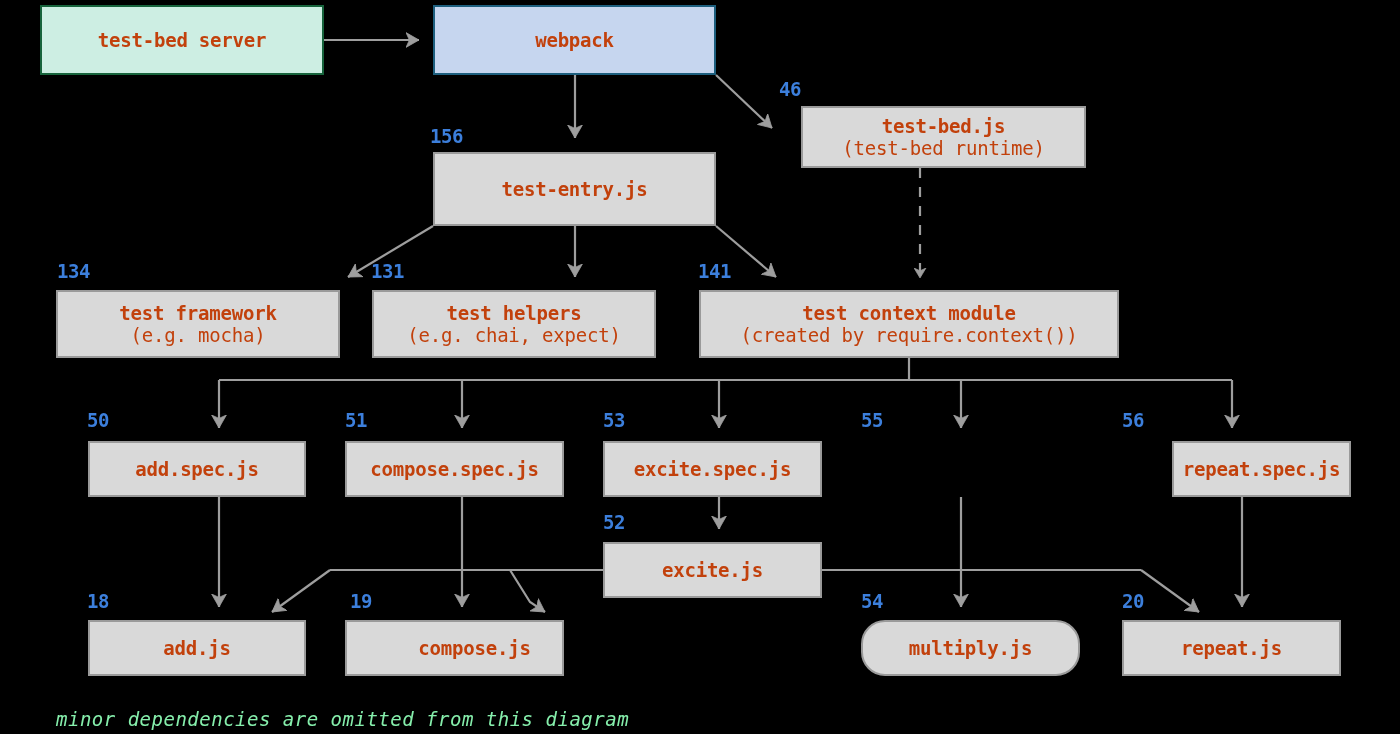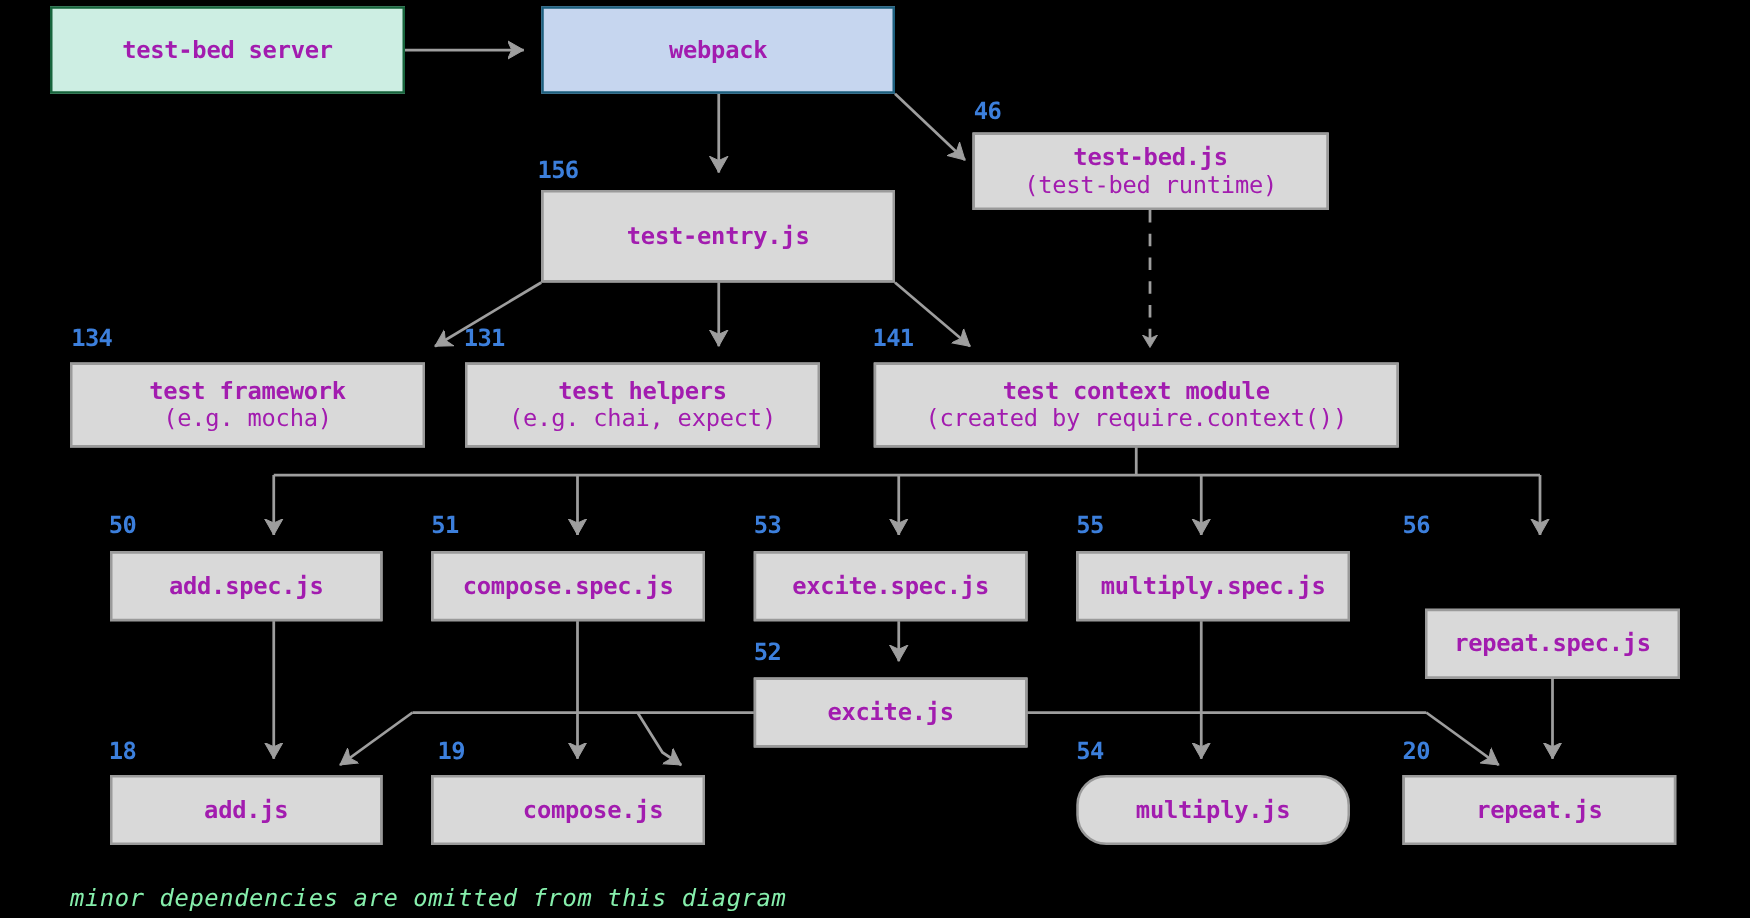--- a/index.html
+++ b/index.html
@@ -25,21 +25,21 @@
   .node {
     position: absolute;
     box-sizing: border-box;
     display: flex;
     flex-direction: column;
     align-items: center;
     justify-content: center;
     text-align: center;
     background: #d9d9d9;
     border: 2px solid #9a9a9a;
-    color: #a21caf;
+    color: #c2410c;
     font-family: "DejaVu Sans Mono", "Liberation Mono", monospace;
     line-height: 1.18;
   }
   .node .l1 {
     font-size: 19px;
     font-weight: bold;
     letter-spacing: -0.2px;
     white-space: nowrap;
   }
   .node .l2 {
@@ -135,21 +135,21 @@
   </svg>
 
   <div class="node green" style="left:40px; top:5px; width:284px; height:70px;">
     <span class="l1">test-bed server</span>
   </div>
 
   <div class="node blue" style="left:433px; top:5px; width:283px; height:70px;">
     <span class="l1">webpack</span>
   </div>
 
-  <div class="node" style="left:778px; top:106px; width:285px; height:62px;text-align:center;">
+  <div class="node" style="left:801px; top:106px; width:285px; height:62px;text-align:center;">
     <span class="l1">test-bed.js</span>
     <span class="l2">(test-bed runtime)</span>
   </div>
 
   <div class="node" style="left:433px; top:152px; width:283px; height:74px;">
     <span class="l1">test-entry.js</span>
   </div>
 
   <div class="node" style="left:56px; top:290px; width:284px; height:68px;">
     <span class="l1">test framework</span>
@@ -171,25 +171,22 @@
   </div>
 
   <div class="node single" style="left:345px; top:441px; width:219px; height:56px;">
     <span class="l1">compose.spec.js</span>
   </div>
 
   <div class="node single" style="left:603px; top:441px; width:219px; height:56px;">
     <span class="l1">excite.spec.js</span>
   </div>
 
-  <div class="node single" style="left:861px; top:441px; width:219px; height:56px;">
-    <span class="l1">multiply.spec.js</span>
-  </div>
-
-  <div class="node single" style="left:1140px; top:441px; width:204px; height:56px;margin-top:46px;">
+
+  <div class="node single" style="left:1172px; top:441px; width:179px; height:56px;">
     <span class="l1">repeat.spec.js</span>
   </div>
 
   <div class="node single" style="left:603px; top:542px; width:219px; height:56px;">
     <span class="l1">excite.js</span>
   </div>
 
   <div class="node single" style="left:88px; top:620px; width:218px; height:56px;">
     <span class="l1">add.js</span>
   </div>

